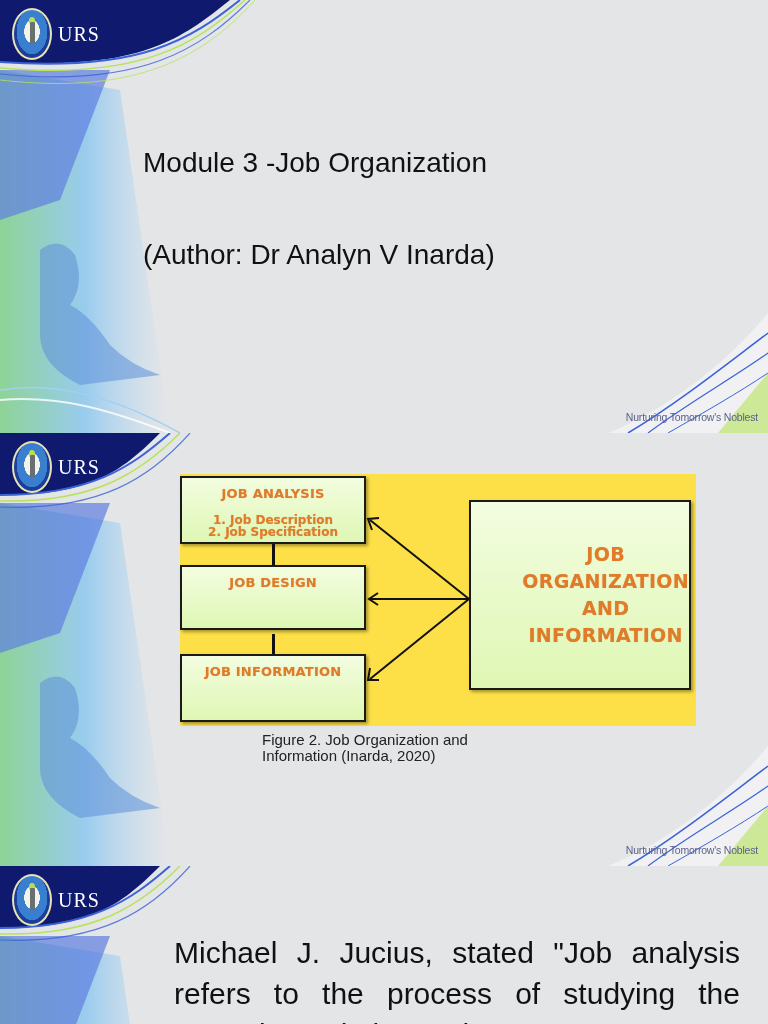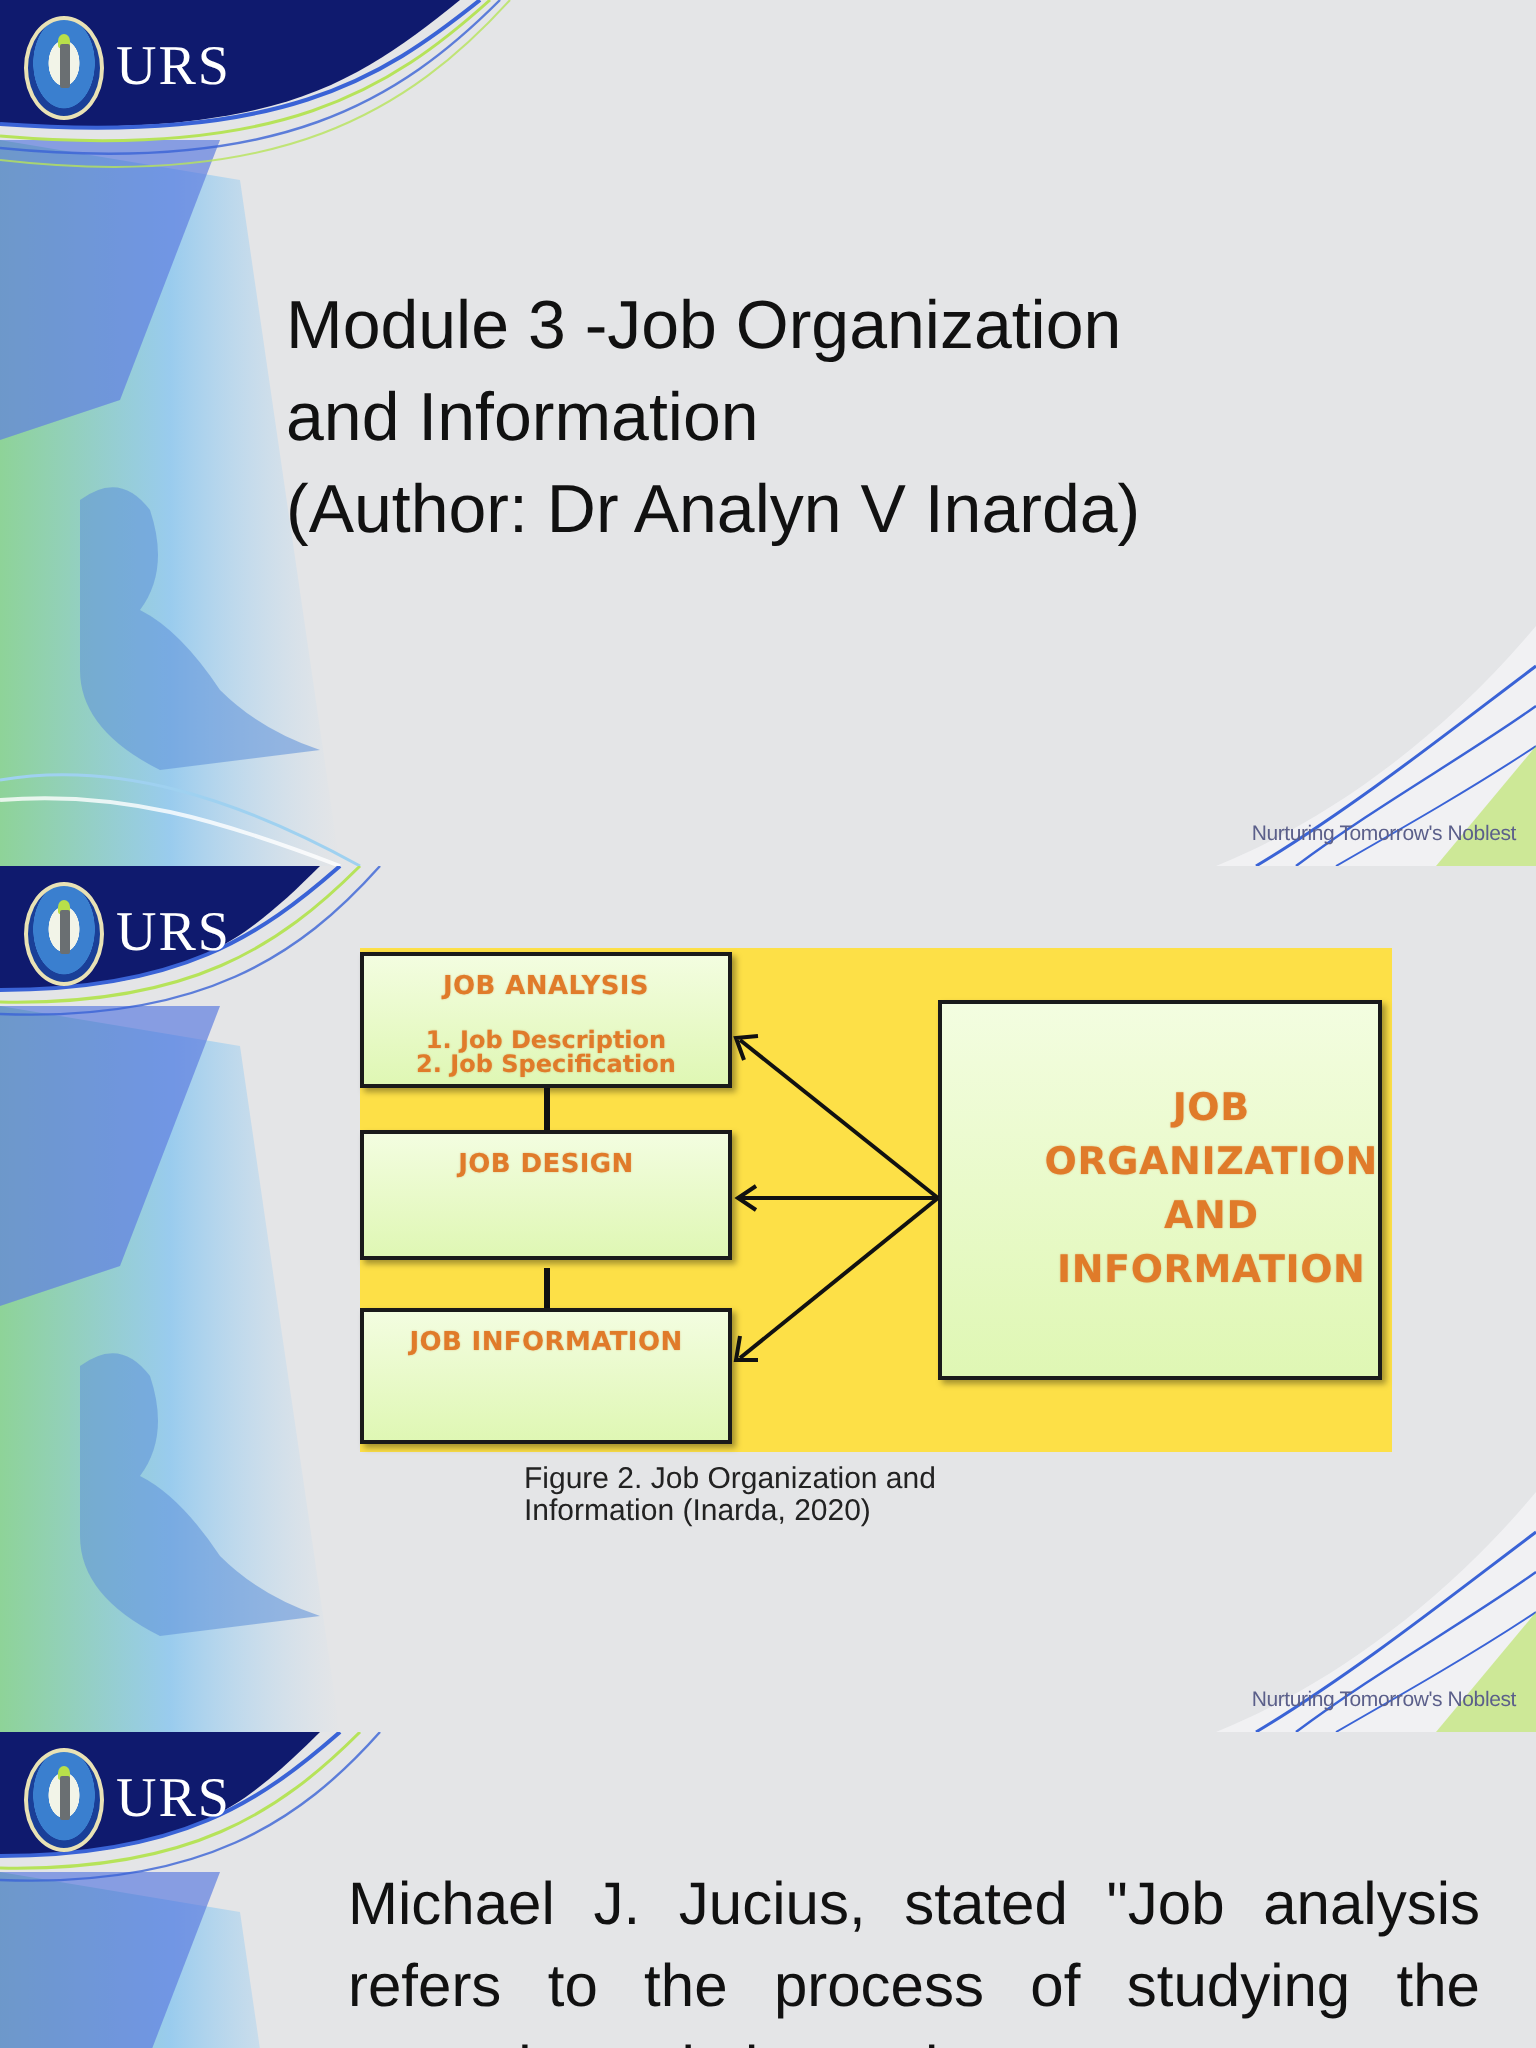--- a/index.html
+++ b/index.html
@@ -30,32 +30,32 @@
   }
   .emblem::after {
     content: ""; position: absolute; left: 16px; top: 12px; width: 5px; height: 22px;
     background: #6a6f72; border-radius: 1px;
   }
   .emblem::before {
     content: ""; position: absolute; left: 15px; top: 7px; width: 6px; height: 7px;
     background: #b8e04a; border-radius: 50% 50% 20% 20%;
   }
   .brand-text {
-    font-family: "Liberation Serif", serif; color: #ffffff; font-size: 28px; letter-spacing: 1px;
+    font-family: "Liberation Serif", serif; color: #ffffff; font-size: 20px; letter-spacing: 1px;
   }
   .tagline {
     position: absolute; right: 10px; bottom: 10px;
     font-family: "Liberation Sans", sans-serif; font-size: 10.5px; color: #5b5f8a;
     letter-spacing: -0.2px;
   }
 
   
   .title {
     position: absolute; left: 143px; top: 140px;
-    font-size: 34px; line-height: 46px; color: #111; margin: 0; font-weight: normal;
+    font-size: 28px; line-height: 46px; color: #111; margin: 0; font-weight: normal;
   }
 
   
   .figure {
     position: absolute; left: 180px; top: 41px; width: 516px; height: 252px; background: #fde047;
   }
   .box {
     position: absolute; background: linear-gradient(180deg, #f3fde0 0%, #dff7b4 100%);
     border: 2px solid #1a1a1a; box-sizing: border-box;
     box-shadow: 2px 2px 3px rgba(0,0,0,0.35);
@@ -108,21 +108,21 @@
     <path d="M0,80 C140,96 205,55 255,0" stroke="#b6e35a" stroke-width="1" fill="none" opacity="0.8"></path>
     <path d="M0,400 C60,395 110,410 170,433" stroke="#ffffff" stroke-width="2" fill="none" opacity="0.8"></path>
     <path d="M0,390 C60,380 120,400 180,433" stroke="#9fd1f0" stroke-width="1.5" fill="none"></path>
   </svg>
   <div class="brand">
     <div class="emblem"></div>
     <span class="brand-text">URS</span>
   </div>
   <h1 class="title">
     <span>Module 3 -Job Organization</span><br>
-    <span>and Information</span><br>
+    <br>
     <span>(Author: Dr Analyn V Inarda)</span>
   </h1>
   <svg class="deco-right" viewBox="0 0 200 130" preserveAspectRatio="none">
     <path d="M40,130 C90,110 150,70 200,10 L200,130 Z" fill="#f4f4f6" opacity="0.8"></path>
     <path d="M60,130 C110,100 160,60 200,30" stroke="#3a63d6" stroke-width="1.5" fill="none"></path>
     <path d="M80,130 C120,100 165,75 200,50" stroke="#3a63d6" stroke-width="1.2" fill="none"></path>
     <path d="M100,130 C135,110 170,90 200,70" stroke="#3a63d6" stroke-width="1" fill="none"></path>
     <path d="M150,130 L200,70 L200,130 Z" fill="#b6e35a" opacity="0.6"></path>
   </svg>
   <span class="tagline">Nurturing Tomorrow's Noblest</span>

